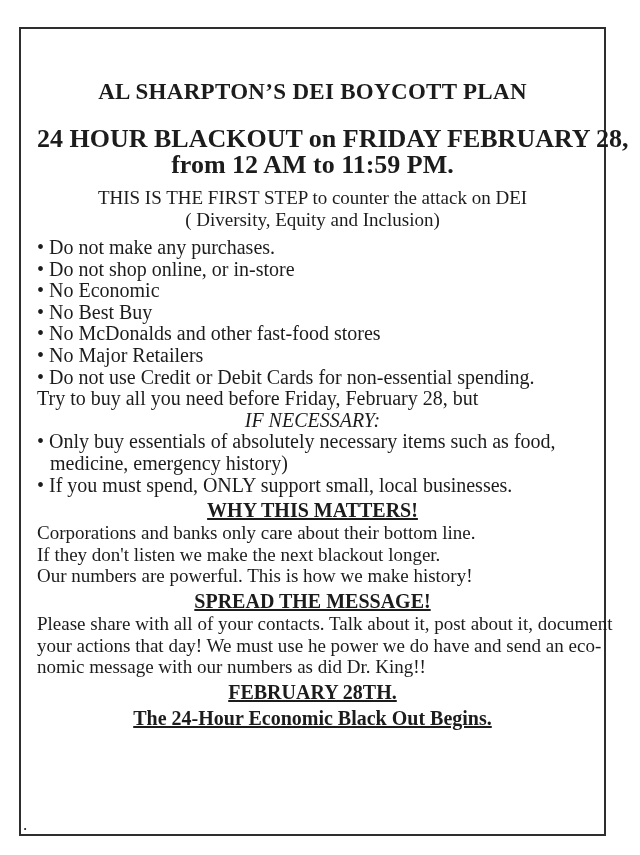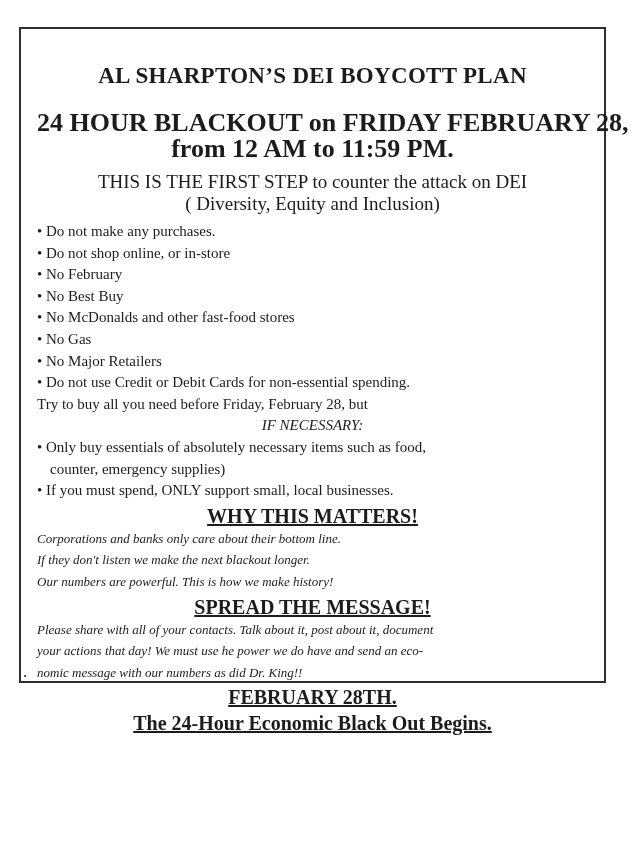--- a/index.html
+++ b/index.html
@@ -14,24 +14,24 @@
     background: var(--paper, #ffffff);
     font-family: "Liberation Serif", "DejaVu Serif", serif;
     color: var(--ink, #1c1c1c);
     overflow: hidden;
   }
   .flyer {
     position: absolute;
     left: 19px;
     top: 27px;
     width: 587px;
-    height: 656px;
+    height: 809px;
     box-sizing: border-box;
     border: 2px solid var(--border, #2e2e2e);
-    padding: 0 16px;
+    padding: 16px 16px;
     background: var(--paper, #ffffff);
     filter: blur(0.2px);
   }
   .title {
     margin-top: 33px;
     font-size: 23px;
     font-weight: bold;
     text-align: center;
     letter-spacing: 0.3px;
     line-height: 27px;
@@ -44,27 +44,26 @@
     line-height: 26px;
   }
   .intro {
     margin-top: 9px;
     font-size: 19px;
     text-align: center;
     line-height: 22px;
   }
   .rules {
     margin-top: 6px;
-    font-size: 15px;
+    font-size: 20px;
     line-height: 21.6px;
   }
   .plain {
-    font-size: 13px;
+    font-size: 19px;
     line-height: 21.6px;
-    font-style: italic;
   }
   .heading {
     margin-top: 3px;
     font-size: 20px;
     font-weight: bold;
     text-align: center;
     line-height: 23px;
     text-decoration: underline;
   }
   .line { white-space: nowrap; }
@@ -92,30 +91,29 @@
       </div>
 
     <div class="intro">
         <div class="line">THIS IS THE FIRST STEP to counter the attack on DEI</div>
         <div class="line">( Diversity, Equity and Inclusion)</div>
       </div>
 
     <div class="rules">
         <div class="line">• Do not make any purchases.</div>
         <div class="line">• Do not shop online, or in-store</div>
-        <div class="line">• No February</div>
+        <div class="line">• No Economic</div>
         <div class="line">• No Best Buy</div>
         <div class="line">• No McDonalds and other fast-food stores</div>
-        <div class="line">• No Gas</div>
         <div class="line">• No Major Retailers</div>
         <div class="line">• Do not use Credit or Debit Cards for non-essential spending.</div>
         <div class="line">Try to buy all you need before Friday, February 28, but</div>
         <div class="line center">IF NECESSARY:</div>
         <div class="line">• Only buy essentials of absolutely necessary items such as food,</div>
-        <div class="line indent">counter, emergency supplies)</div>
+        <div class="line indent">medicine, emergency history)</div>
         <div class="line">• If you must spend, ONLY support small, local businesses.</div>
       </div>
 
     <div class="heading">WHY THIS MATTERS!</div>
 
     <div class="plain">
         <div class="line">Corporations and banks only care about their bottom line.</div>
         <div class="line">If they don't listen we make the next blackout longer.</div>
         <div class="line">Our numbers are powerful. This is how we make history!</div>
       </div>

